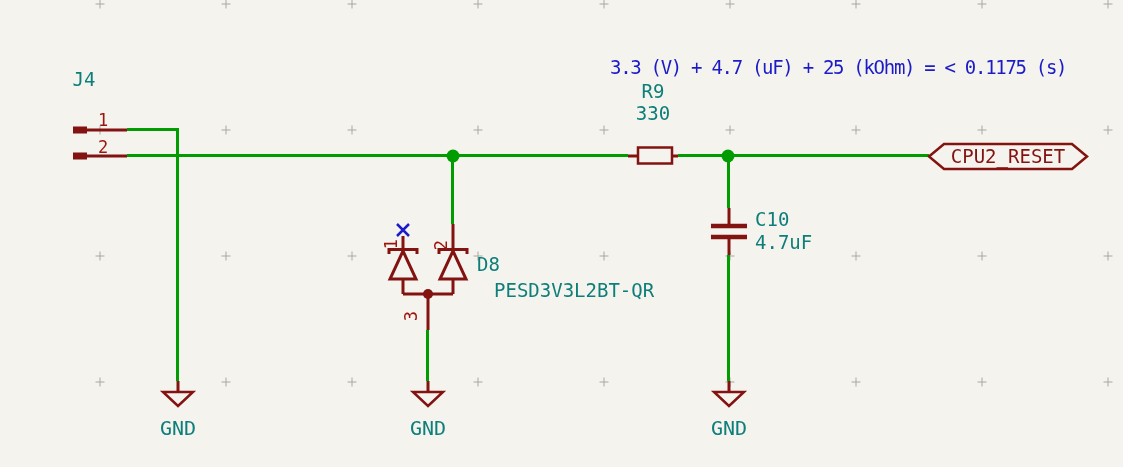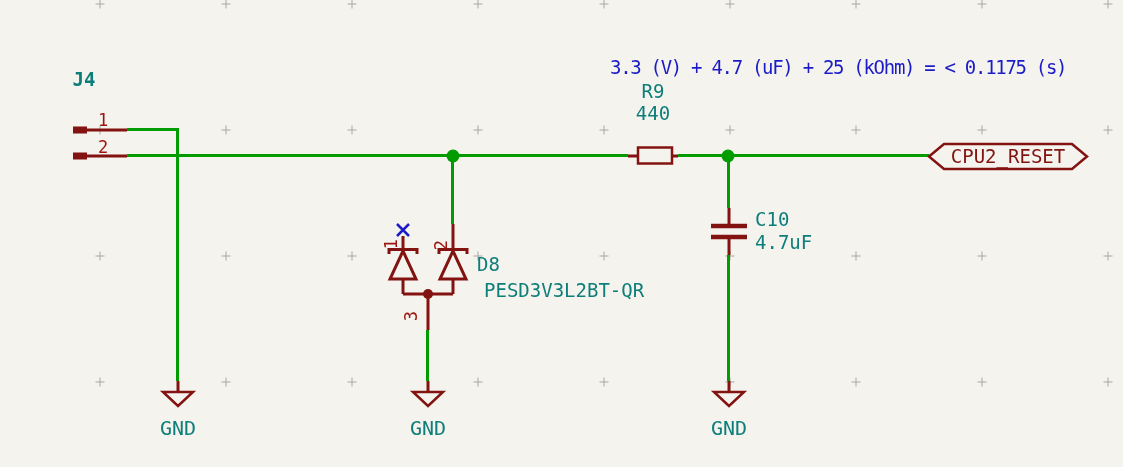--- a/index.html
+++ b/index.html
@@ -138,32 +138,32 @@
     <g>
       <line class="o" x1="729" y1="381" x2="729" y2="392"></line>
       <path class="o-thin" d="M714 392 L744 392 L729 406 Z"></path>
     </g>
 
     <path class="o-thin" d="M929 156.5 L944 144 L1072 144 L1087 156.5 L1072 169 L944 169 Z"></path>
   </svg>
 
   <div class="t f19 blue" style="left:610px;top:34px;margin-top:24px;">3.3 (V) + 4.7 (uF) + 25 (kOhm) = &lt; 0.1175 (s)</div>
 
-  <div class="t f19 cx" style="left:84px;top:70px;font-weight:bold;">J4</div>
+  <div class="t f19 cx" style="left:84px;top:70px;">J4</div>
   <div class="t f17 cx red" style="left:103px;top:112px;">1</div>
   <div class="t f17 cx red" style="left:103px;top:139px;">2</div>
 
   <div class="t f19 cx" style="left:653px;top:82px;">R9</div>
-  <div class="t f19 cx" style="left:653px;top:104px;">440</div>
+  <div class="t f19 cx" style="left:653px;top:104px;">330</div>
 
   <div class="t f19" style="left:755px;top:210px;">C10</div>
   <div class="t f19" style="left:755px;top:233px;">4.7uF</div>
 
   <div class="t f19" style="left:477px;top:255px;">D8</div>
-  <div class="t f19" style="left:484px;top:281px;text-align:center;">PESD3V3L2BT-QR</div>
+  <div class="t f19" style="left:494px;top:281px;text-align:center;">PESD3V3L2BT-QR</div>
   <div class="t f17 red rot" style="left:391px;top:244px;">1</div>
   <div class="t f17 red rot" style="left:441px;top:245px;">2</div>
   <div class="t f17 red rot" style="left:411px;top:316px;">3</div>
 
   <div class="t f20 cx" style="left:178px;top:418px;">GND</div>
   <div class="t f20 cx" style="left:428px;top:418px;">GND</div>
   <div class="t f20 cx" style="left:729px;top:418px;">GND</div>
 
   <div class="t f19 cx darkred" style="left:1008px;top:147px;">CPU2_RESET</div>
 </div>

